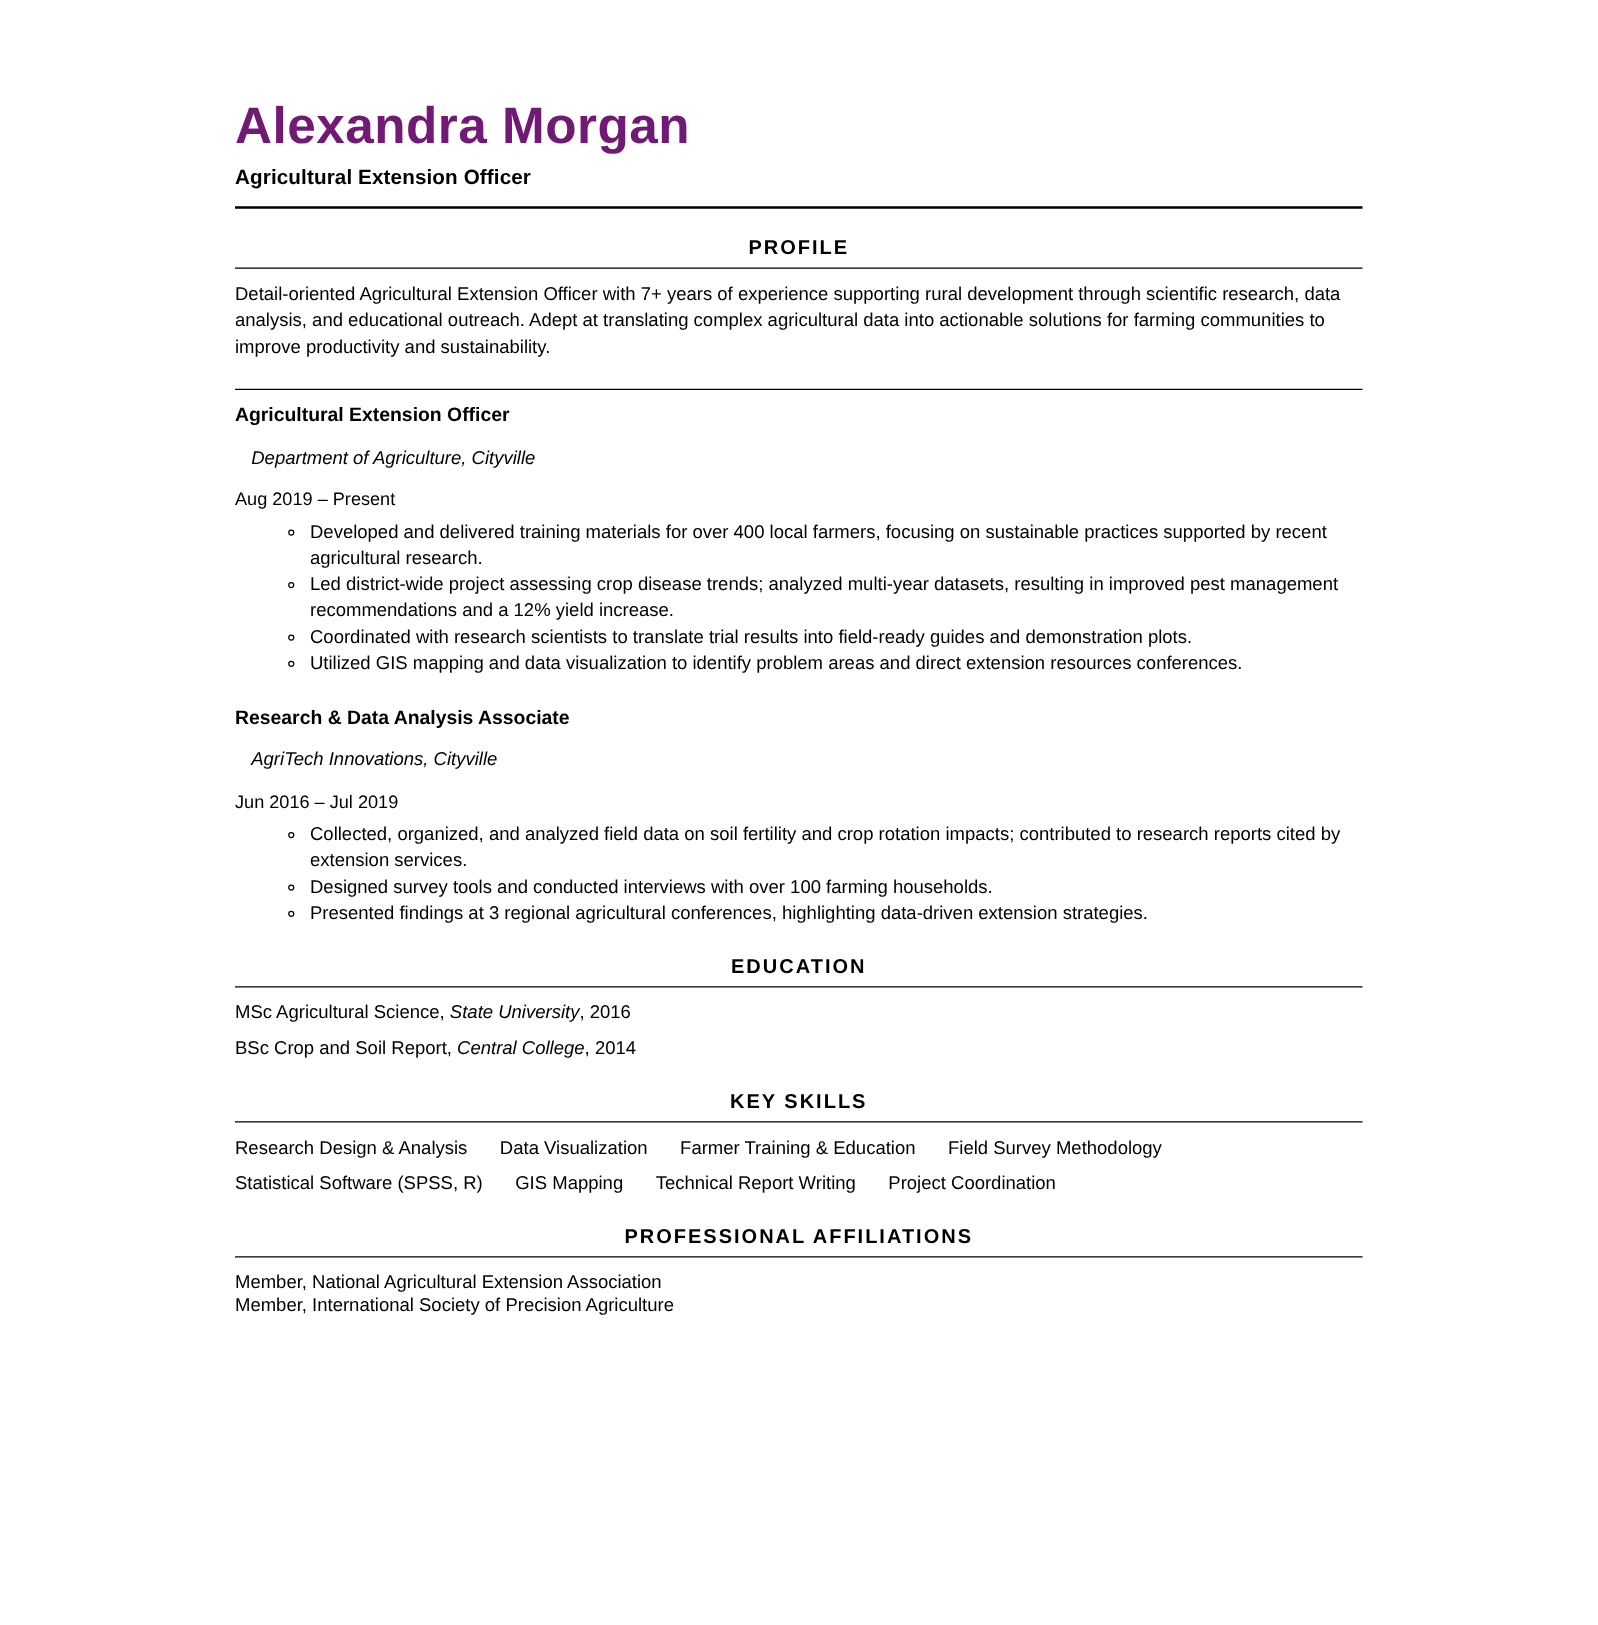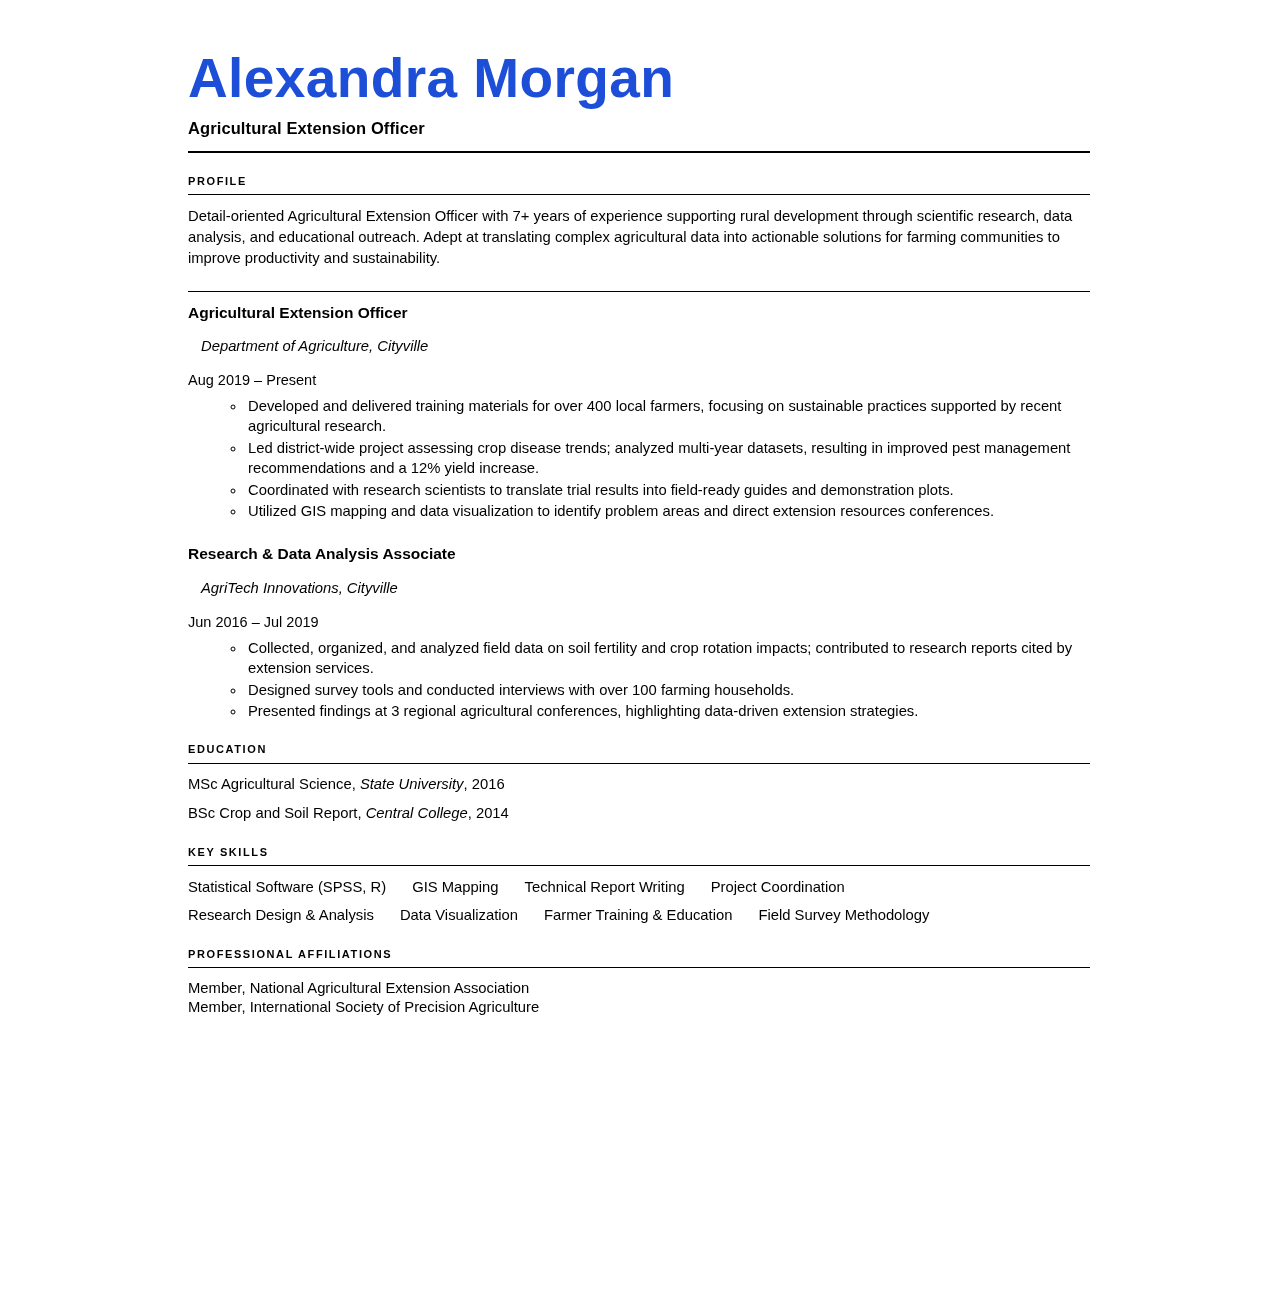--- a/index.html
+++ b/index.html
@@ -24,27 +24,27 @@
   }
   .content {
     position: absolute;
     left: 188px;
     top: 0;
     width: 902px;
   }
 
   
   .hdr-name {
-    font-size: 55px;
+    font-size: 41px;
     font-weight: bold;
     letter-spacing: 0.4px;
     line-height: 1.05;
     margin: 0;
-    padding-top: 50px;
-    color: #1d4ed8;
+    padding-top: 79px;
+    color: #701a75;
   }
   .hdr-title {
     font-size: 16.5px;
     font-weight: bold;
     letter-spacing: 0.1px;
     margin: 11px 0 0 0;
     line-height: 1.2;
   }
   .hdr-contact {
     font-size: 14.5px;
@@ -62,26 +62,27 @@
     border-top: 2.5px solid #000;
     margin: 12px 0 0 0;
     width: 902px;
   }
 
   
   .section {
     margin-top: 22px;
   }
   .section-heading {
-    font-size: 11px;
+    font-size: 16px;
     font-weight: bold;
     letter-spacing: 1.6px;
     margin: 0;
     line-height: 1.2;
     text-transform: uppercase;
+    text-align: center;
   }
   .section-rule {
     border: none;
     border-top: 1.5px solid #000;
     margin: 6px 0 0 0;
     width: 902px;
   }
   .section-body {
     margin-top: 11px;
   }
@@ -216,24 +217,24 @@
         <div class="edu-item"><span class="edu-degree">MSc Agricultural Science</span>, <span class="edu-school">State University</span>, <span class="edu-year">2016</span></div>
         <div class="edu-item"><span class="edu-degree">BSc Crop and Soil Report</span>, <span class="edu-school">Central College</span>, <span class="edu-year">2014</span></div>
       </div>
     </div>
 
     <div class="section">
       <div class="section-heading">KEY SKILLS</div>
       <hr class="section-rule">
       <div class="section-body">
         <div class="skills-row">
+          <span class="skill">Research Design &amp; Analysis</span><span class="skill">Data Visualization</span><span class="skill">Farmer Training &amp; Education</span><span class="skill">Field Survey Methodology</span>
+        </div>
+        <div class="skills-row">
           <span class="skill">Statistical Software (SPSS, R)</span><span class="skill">GIS Mapping</span><span class="skill">Technical Report Writing</span><span class="skill">Project Coordination</span>
-        </div>
-        <div class="skills-row">
-          <span class="skill">Research Design &amp; Analysis</span><span class="skill">Data Visualization</span><span class="skill">Farmer Training &amp; Education</span><span class="skill">Field Survey Methodology</span>
         </div>
       </div>
     </div>
 
     <div class="section">
       <div class="section-heading">PROFESSIONAL AFFILIATIONS</div>
       <hr class="section-rule">
       <div class="section-body">
         <div class="affil-line">Member, National Agricultural Extension Association</div>
         <div class="affil-line">Member, International Society of Precision Agriculture</div>

